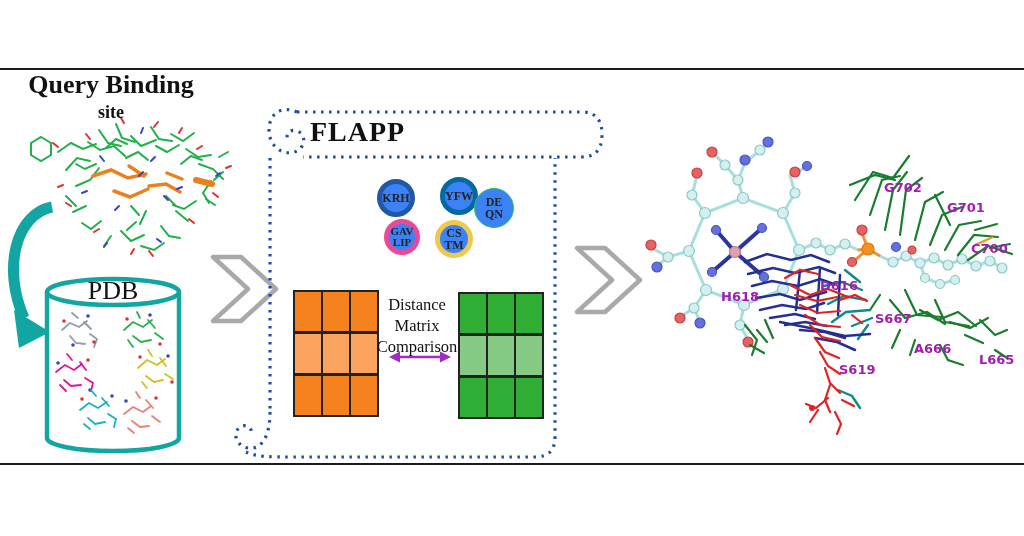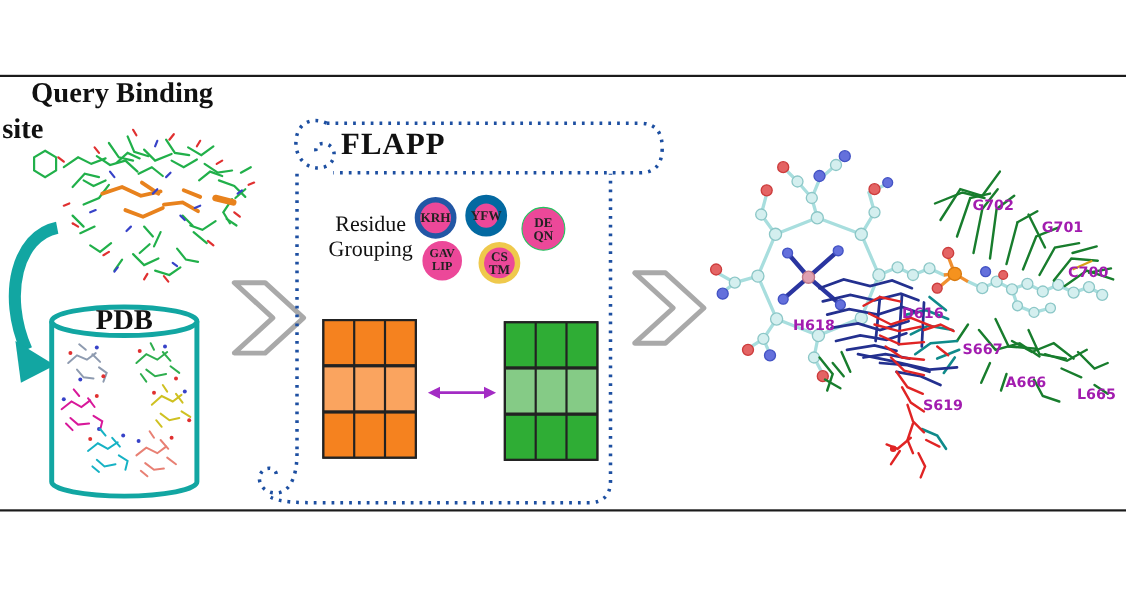--- a/index.html
+++ b/index.html
@@ -4,30 +4,30 @@
 <style>
   html,body{margin:0;padding:0;background:#fff}
   .canvas{position:relative;width:1024px;height:472px;background:#fff;overflow:hidden;
           font-family:"Liberation Serif",serif;color:#111}
   .rule{position:absolute;left:0;width:1024px;height:2px;background:#1b1b1b}
   .rule.top{top:68px}
   .rule.bottom{top:463px}
   .art{position:absolute;left:0;top:0}
   .txt{position:absolute;white-space:nowrap}
   .q-title{left:2px;top:70px;width:218px;text-align:center;font-weight:bold;font-size:26px}
-  .q-title2{left:2px;top:102px;width:218px;text-align:left;font-weight:bold;font-size:26px}
-  .pdb-label{left:46px;top:276px;width:134px;text-align:center;font-weight:bold;font-size:26px}
+  .q-title2{left:2px;top:102px;width:218px;text-align:center;font-weight:bold;font-size:18px}
+  .pdb-label{left:46px;top:276px;width:134px;text-align:center;font-weight:normal;font-size:26px}
   .flapp-title{left:310px;top:116px;width:272px;text-align:left;font-weight:bold;font-size:28px;letter-spacing:1px}
   .res-group-lbl{left:292px;top:193px;width:90px;text-align:center;font-size:20px;line-height:23px;white-space:normal;position:absolute}
   .dist-lbl{left:376px;top:294px;width:82px;text-align:center;font-size:16.5px;line-height:21px;white-space:normal;position:absolute}
-  .ring{position:absolute;box-sizing:border-box;border-radius:50%;background:#ec4899;
+  .ring{position:absolute;box-sizing:border-box;border-radius:50%;background:#3b82f6;
         display:flex;flex-direction:column;align-items:center;justify-content:center;
         font-weight:bold;font-size:12px;line-height:12px;color:#222;text-align:center}
   .ring-krh{left:377px;top:179px;width:38px;height:38px;border:5px solid #2257a5}
-  .ring-yfw{left:423px;top:177px;width:38px;height:38px;border:8px solid #0369a1}
+  .ring-yfw{left:440px;top:177px;width:38px;height:38px;border:5px solid #0369a1}
   .ring-deqn{left:474px;top:188px;width:40px;height:40px;border:1px solid #22c55e}
   .ring-gavlip{left:384px;top:219px;width:36px;height:36px;border:5px solid #ec4899;font-size:11px;line-height:11px}
   .ring-cstm{left:435px;top:220px;width:38px;height:38px;border:5px solid #efc94c}
   .matrix{position:absolute;box-sizing:border-box;display:grid;grid-template-columns:repeat(3,1fr);
           grid-template-rows:repeat(3,1fr);gap:3px 2px;border:2.5px solid #222;background:#222;
           width:86px;height:127px}
   .matrix-orange{left:293px;top:290px}
   .matrix-green{left:458px;top:292px}
   .c-od{background:#f5821f}.c-ol{background:#faa45f}
   .c-gd{background:#2fad35}.c-gl{background:#85cb86}
@@ -391,24 +391,20 @@
       </g>
       <circle cx="812" cy="408" r="3" fill="#e02424"></circle>
     </g>
   </svg>
 
   <div class="txt q-title">Query Binding</div>
   <div class="txt q-title2">site</div>
   <div class="txt pdb-label">PDB</div>
   <div class="txt flapp-title">FLAPP</div>
 
-  <div class="res-group-lbl">
-    <span>Residue</span><br>
-    <span>Grouping</span>
-  </div>
 
   <div class="ring ring-krh">
     <span>KRH</span>
   </div>
   <div class="ring ring-yfw">
     <span>YFW</span>
   </div>
   <div class="ring ring-deqn">
     <span>DE</span>
     <span>QN</span>
@@ -438,20 +434,25 @@
       <div class="c-gd"></div>
       <div class="c-gd"></div>
     <div class="c-gl"></div>
       <div class="c-gl"></div>
       <div class="c-gl"></div>
     <div class="c-gd"></div>
       <div class="c-gd"></div>
       <div class="c-gd"></div>
   </div>
 
+  <div class="dist-lbl">
+    <span>Distance</span><br>
+    <span>Matrix</span><br>
+    <span>Comparison</span>
+  </div>
 
   <div class="res-label lb0">G702</div>
   <div class="res-label lb1">G701</div>
   <div class="res-label lb2">C700</div>
   <div class="res-label lb3">D616</div>
   <div class="res-label lb4">H618</div>
   <div class="res-label lb5">S667</div>
   <div class="res-label lb6">A666</div>
   <div class="res-label lb7">L665</div>
   <div class="res-label lb8">S619</div>

